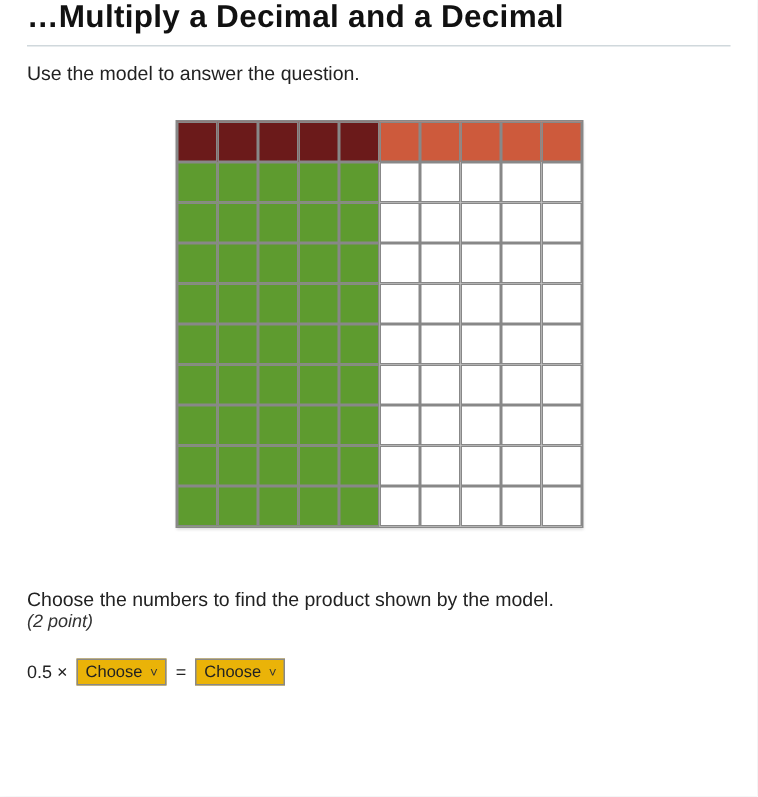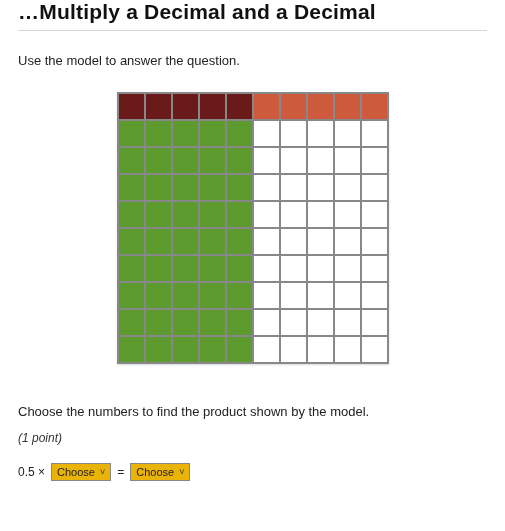--- a/index.html
+++ b/index.html
@@ -21,21 +21,21 @@
       font-weight: bold;
       font-size: 21px;
       color: #111;
       padding-bottom: 6px;
       border-bottom: 1px solid #d0d8dc;
       letter-spacing: 0.2px;
     }
     .instruction {
       font-size: 13px;
       color: #222;
-      margin: 22px 0 24px 0;
+      margin: 10px 0 24px 0;
     }
     .grid-wrap {
       display: flex;
       justify-content: center;
       margin-bottom: 40px;
     }
     .grid {
       border: 1px solid #888;
       background: #fff;
       box-shadow: 0 1px 2px rgba(0,0,0,0.15);
@@ -48,21 +48,21 @@
       height: 27px;
       border: 1px solid #888;
     }
     .cell.dark-red { background: #6b1a1a; }
     .cell.red { background: #cd5a3c; }
     .cell.green { background: #5e9b2f; }
     .cell.white { background: #fff; }
     .prompt {
       font-size: 13px;
       color: #222;
-      margin-bottom: 12px;
+      margin-bottom: 0;
     }
     .points {
       font-style: italic;
       font-size: 12px;
       color: #333;
       margin-bottom: 18px;
     }
     .equation {
       display: flex;
       align-items: center;
@@ -214,21 +214,21 @@
           <div class="cell white"></div>
           <div class="cell white"></div>
           <div class="cell white"></div>
           <div class="cell white"></div>
         </div>
       </div>
   </div>
 
   <div class="prompt">Choose the numbers to find the product shown by the model.</div>
 
-  <div class="points">(1 point)</div>
+  <div class="points">(2 point)</div>
 
   <div class="equation">
     <span>0.5 ×</span>
     <span class="chooser">
       <span>Choose</span>
       <span class="chev">˅</span>
     </span>
     <span>=</span>
     <span class="chooser">
       <span>Choose</span>

